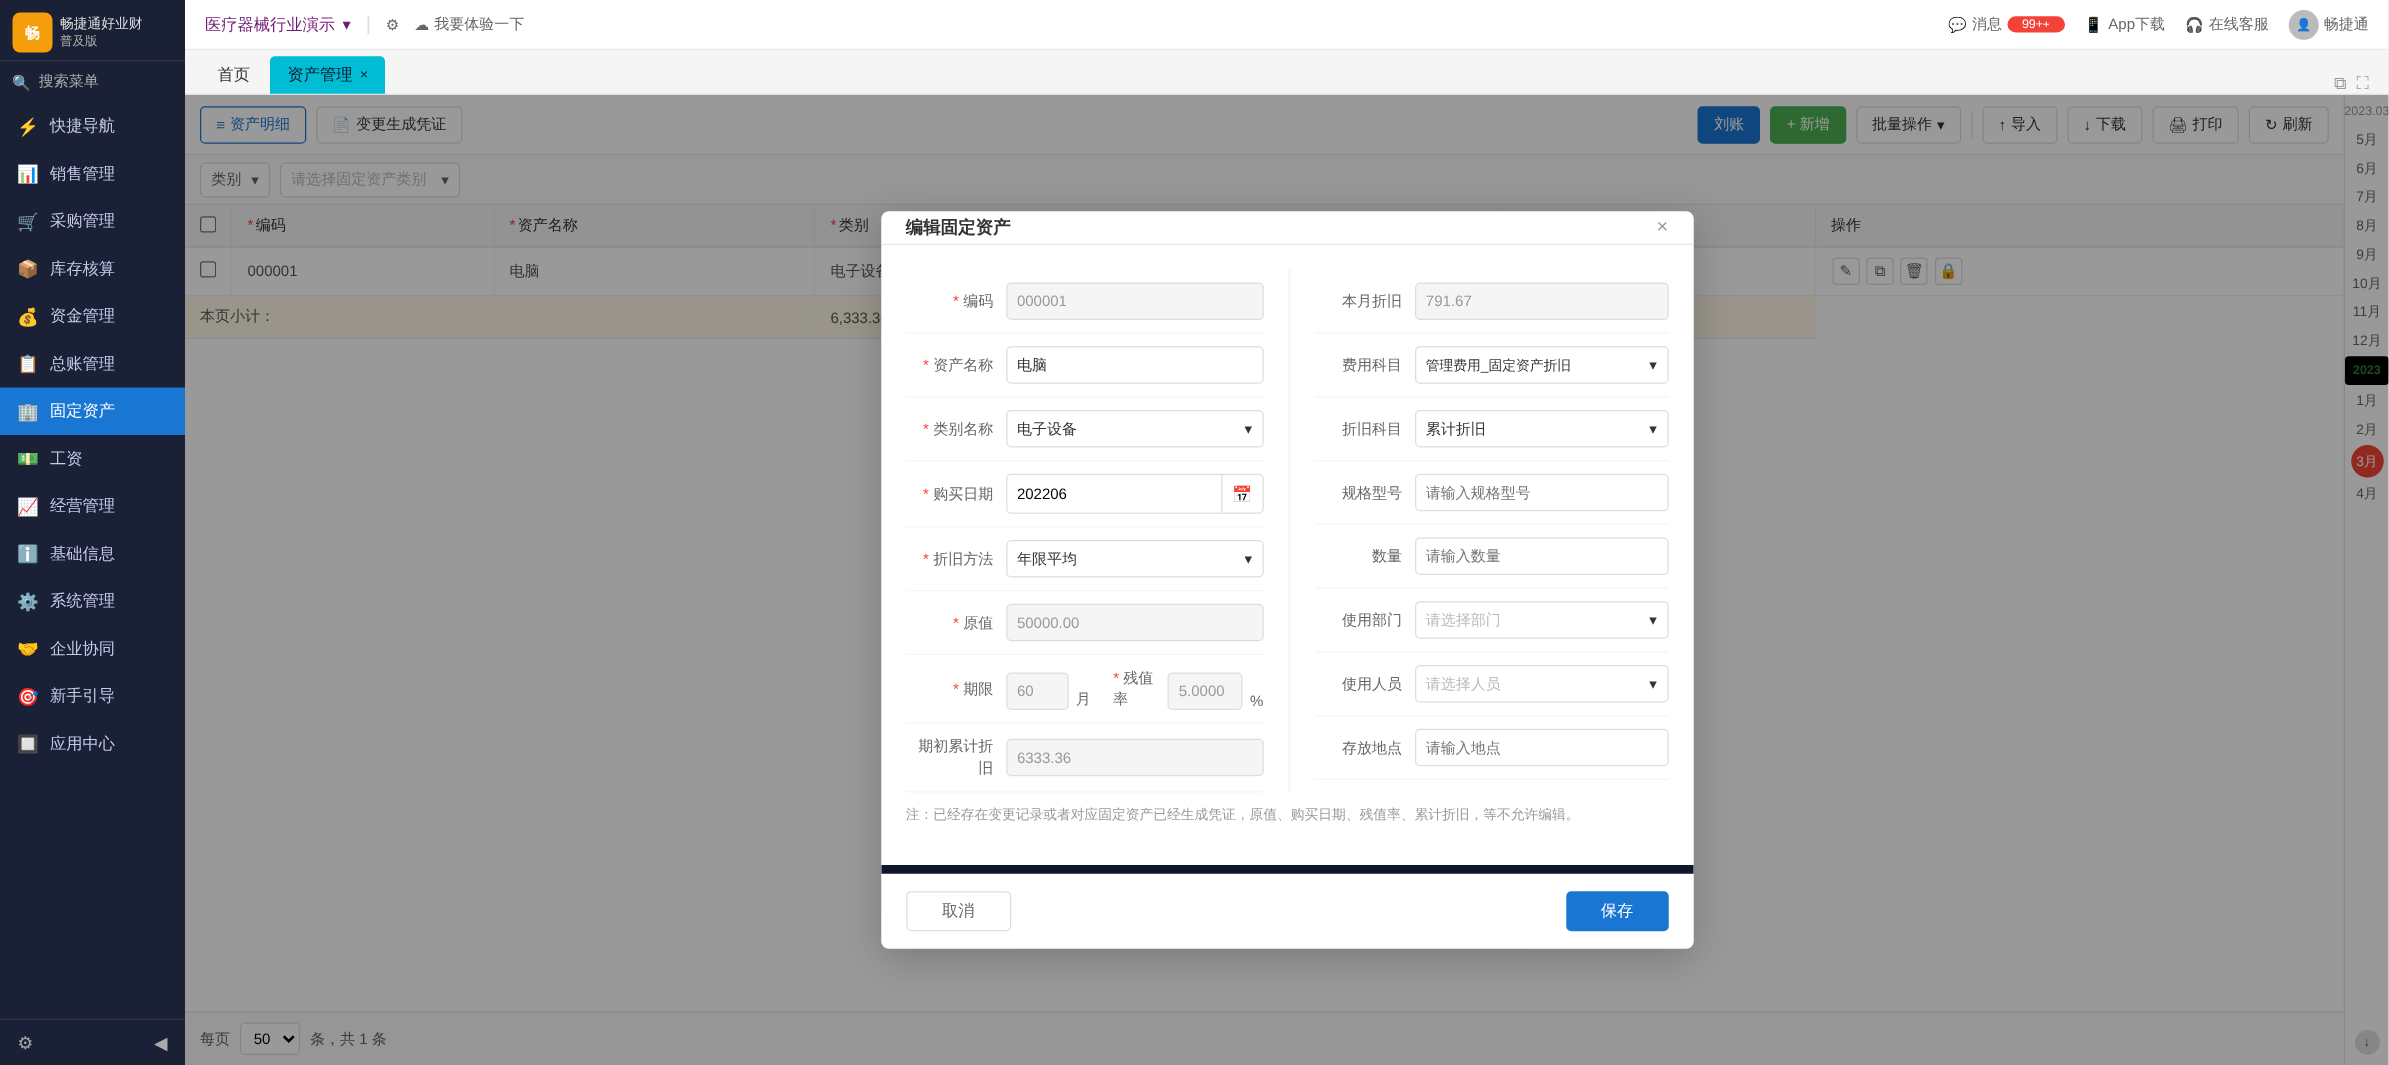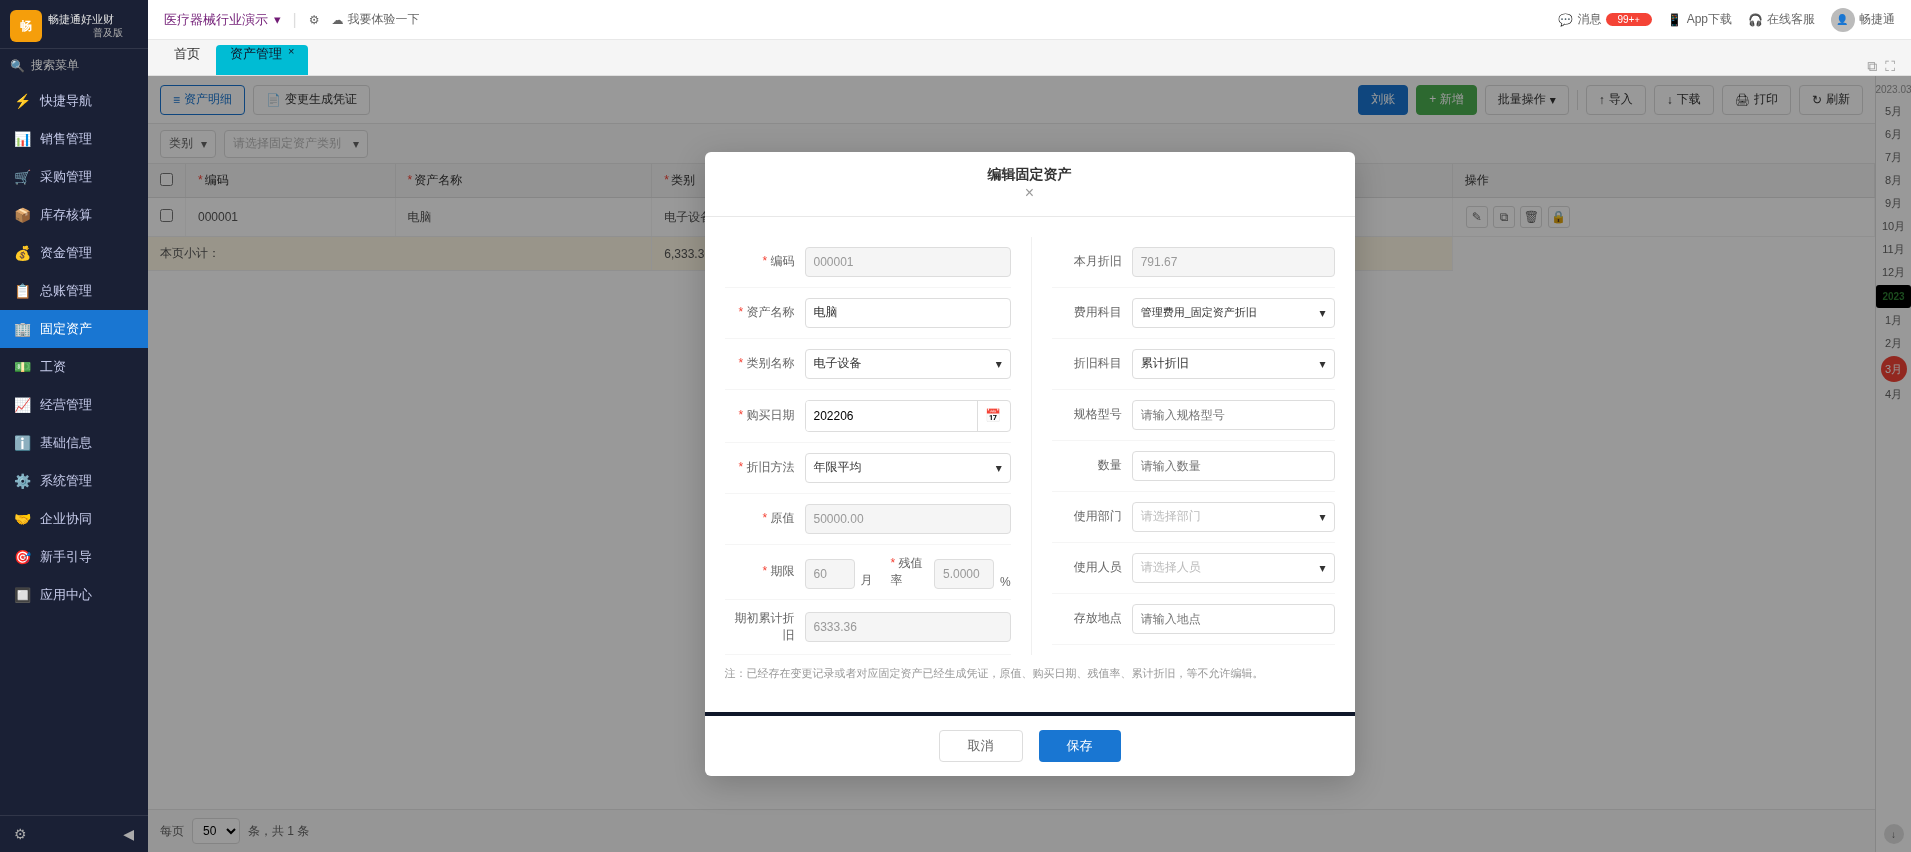--- a/index.html
+++ b/index.html
@@ -24,21 +24,21 @@
       border-bottom: 1px solid rgba(255,255,255,0.1);
     }
     .logo-icon {
       width: 32px; height: 32px;
       background: #f59e0b;
       border-radius: 6px;
       display: flex; align-items: center; justify-content: center;
       font-size: 12px; font-weight: bold; color: #fff;
     }
     .logo-text { font-size: 11px; line-height: 1.3; color: #e0e0e0; }
-    .logo-sub { font-size: 10px; color: #aaa; margin-left: 45px; }
+    .logo-sub { font-size: 10px; color: #aaa; }
     .sidebar-search {
       padding: 8px 10px;
       display: flex; align-items: center; gap: 6px;
       color: #aaa; font-size: 12px; cursor: pointer;
     }
     .sidebar-nav { flex: 1; overflow-y: auto; }
     .sidebar-item {
       display: flex; align-items: center; gap: 8px;
       padding: 10px 14px;
       font-size: 13px; color: #c5cae9; cursor: pointer;
@@ -97,21 +97,21 @@
       background: #f5f5f5;
       border-bottom: 1px solid #e0e0e0;
       display: flex;
       align-items: flex-end;
       padding: 0 12px;
       gap: 2px;
     }
     .tab {
       height: 30px;
       padding: 0 14px;
-      display: flex; align-items: flex-start; gap: 6px;
+      display: flex; align-items: center; gap: 6px;
       font-size: 13px; cursor: pointer; border-radius: 4px 4px 0 0;
       background: #e0e0e0; color: #666;
     }
     .tab.active {
       background: #00bcd4; color: #0f172a;
     }
     .tab-close { font-size: 11px; cursor: pointer; }
     .tab-home { background: transparent; color: #333; font-size: 13px; }
 
     
@@ -252,23 +252,22 @@
     .dialog {
       background: #fff;
       border-radius: 6px;
       box-shadow: 0 8px 32px rgba(0,0,0,0.2);
       width: 650px;
       max-height: 700px;
       overflow-y: auto;
     }
     .dialog-header {
       display: flex; align-items: center; justify-content: space-between;
-      padding: 14px 20px;
+      padding: 4px 20px;
       border-bottom: 1px solid #e8e8e8;
-      flex-direction: column;
     }
     .dialog-title { font-size: 14px; font-weight: 600; color: #333; }
     .dialog-close { font-size: 16px; color: #999; cursor: pointer; }
     .dialog-body { padding: 20px; }
     .form-grid {
       display: grid;
       grid-template-columns: 1fr 1fr;
       gap: 0;
     }
     .form-row {
@@ -305,23 +304,23 @@
     }
     .form-select-placeholder { color: #bbb; }
     .form-inline { display: flex; align-items: flex-end; gap: 6px; flex: 1; }
     .form-unit { font-size: 12px; color: #666; }
     .dialog-note {
       font-size: 11px; color: #999;
       padding: 10px 0;
       line-height: 1.6;
     }
     .dialog-footer {
-      display: flex; align-items: center; justify-content: center; gap: 16px;
+      display: flex; align-items: center; justify-content: space-between; gap: 16px;
       padding: 14px 20px;
-      border-top: 4px solid #0f172a;
+      border-top: 7px solid #0f172a;
     }
     .btn-cancel {
       height: 32px; padding: 0 28px;
       border: 1px solid #ddd; border-radius: 4px;
       background: #fff; color: #666; font-size: 13px; cursor: pointer;
     }
     .btn-save {
       height: 32px; padding: 0 28px;
       border: none; border-radius: 4px;
       background: #1976d2; color: #fff; font-size: 13px; cursor: pointer;

